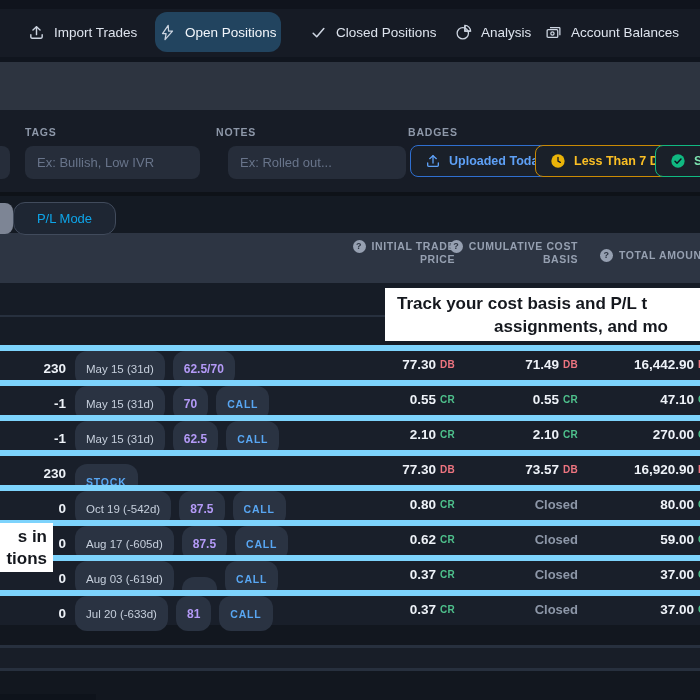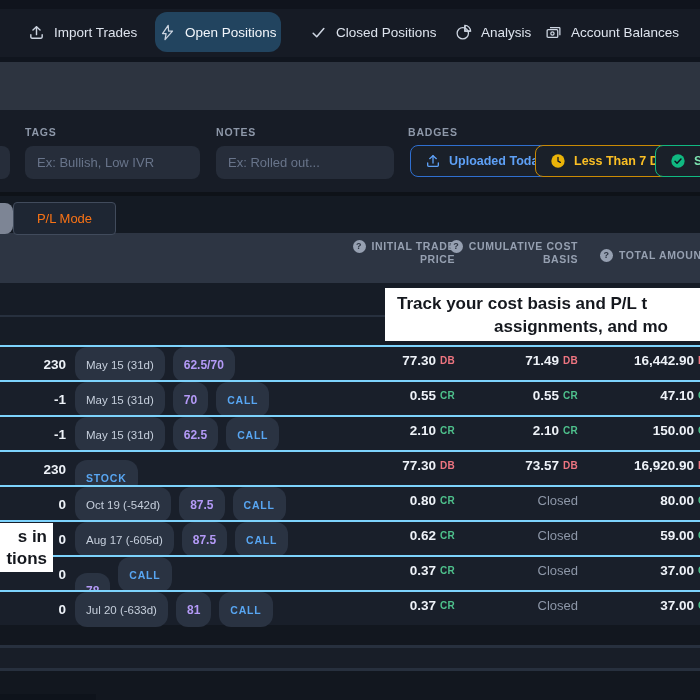--- a/index.html
+++ b/index.html
@@ -43,58 +43,58 @@
   .fbadge { position:absolute; top:145px; height:32px; display:flex; align-items:center;
     gap:8px; padding:0 14px; border-radius:8px; border:1px solid; background:#1a2029;
     font-size:12.5px; font-weight:600; cursor:pointer; white-space:nowrap; }
   .fbadge .bicon { width:16px; height:16px; display:inline-flex; }
   .fbadge .bicon svg { width:100%; height:100%; }
   .fbadge.wide { min-width:132px; }
 
   
   .pl-segment { left:-18px; top:203px; width:31px; height:31px; border-radius:8px;
     background:#7d8595; }
-  .pl-button { left:13px; top:202px; width:103px; height:33px; border-radius:4px;
-    background:#1e2633; border:1px solid #414b5c; color:#f97316; font-size:13px;
+  .pl-button { left:13px; top:202px; width:103px; height:33px; border-radius:12px;
+    background:#1e2633; border:1px solid #414b5c; color:#0ea5e9; font-size:13px;
     font-weight:500; display:flex; align-items:center; justify-content:center; cursor:pointer; }
 
   
   .th { position:absolute; top:240px; display:flex; gap:6px; color:#96a0b1;
     font-size:10.5px; font-weight:700; letter-spacing:.6px; line-height:13px; }
   .th .tlines { text-align:right; white-space:nowrap; }
   .th1 { right:245px; }
   .th2 { right:122px; }
   .th3 { left:600px; top:249px; }
   .th3 .tlines { text-align:left; }
   .qicon { width:13px; height:13px; border-radius:50%; background:#96a0b1; color:#2d3543;
     font-size:9px; font-weight:700; display:inline-flex; align-items:center;
     justify-content:center; flex:0 0 auto; margin-top:0; cursor:pointer; }
 
   
   .rows { position:absolute; top:345px; left:0; width:700px; }
-  .trow { position:relative; height:35px; border-top:2px solid #7dd3fc;
+  .trow { position:relative; height:35px; border-top:6px solid #7dd3fc;
     background:#191f2a; cursor:pointer; }
   .cell-qty { position:absolute; left:0; top:0; width:66px; height:35px; display:flex;
     align-items:center; justify-content:flex-end; color:#eef2f8; font-size:13.5px;
     font-weight:700; }
   .cell-badges { position:absolute; left:75px; top:0; height:35px; display:flex;
     align-items:center; gap:8px; }
   .pill { height:35px; display:inline-flex; align-items:center; border-radius:12px;
     background:#2a3342; padding:16px 11px; font-size:11.5px; white-space:nowrap; }
   .pill.date { color:#c6cfdc; font-weight:500; }
   .pill.strike { color:#b49af7; font-weight:600; font-size:12px; }
   .pill.type { color:#58a6f2; font-weight:700; font-size:10.5px; letter-spacing:.8px; }
   .cell-num { position:absolute; top:0; height:26px; display:flex; align-items:center;
     justify-content:flex-end; }
   .cell-price { left:290px; width:165px; }
   .cell-basis { left:455px; width:123px; }
   .cell-total { left:560px; width:153px; }
   .cell-num .v { color:#eef2f8; font-size:13.5px; font-weight:600; }
   .cell-num .sfx { font-size:10px; font-weight:700; margin-left:4px; letter-spacing:.3px; }
-  .cell-num .closed { color:#8d97a8; font-size:13px; font-weight:400; }
+  .cell-num .closed { color:#8d97a8; font-size:13px; font-weight:700; }
 
   
   .cap-right { left:385px; top:288px; width:392px; height:53px; background:#ffffff;
     color:#15181e; font-size:17px; font-weight:700; line-height:23px; padding-top:4px;
     text-align:center; white-space:nowrap; z-index:30; }
   .cap-right .l1 { text-align:left; padding-left:12px; }
   .cap-left { left:-55px; top:523px; width:108px; height:49px; background:#ffffff;
     color:#15181e; font-size:17px; font-weight:700; line-height:22px; padding-top:3px;
     text-align:right; padding-right:6px; z-index:30; }
 </style>
@@ -165,21 +165,21 @@
       <span>Account Balances</span>
     </div>
   </nav>
 
 <div class="abs partial-input"></div>
 
 <span class="flabel" style="left:25px">TAGS</span>
 <input class="finput" style="left: 25px; width: 175px;" placeholder="Ex: Bullish, Low IVR">
 
 <span class="flabel" style="left:216px">NOTES</span>
-<input class="finput" style="left: 216px; width: 178px;" placeholder="Ex: Rolled out...">
+<input class="finput" style="left: 228px; width: 178px;" placeholder="Ex: Rolled out...">
 
 <span class="flabel" style="left:408px">BADGES</span>
 <div id="badges">
     <div class="fbadge" style="left: 410px; border-color: rgb(47, 111, 208); color: rgb(94, 160, 246);">
       <span class="bicon">
         <svg viewBox="0 0 24 24" fill="none" stroke="currentColor" stroke-width="2" stroke-linecap="round" stroke-linejoin="round">
           <path d="M12 15V4"></path>
           <path d="m7 8.5 5-4.5 5 4.5"></path>
           <path d="M4 15v3.5A1.5 1.5 0 0 0 5.5 20h13a1.5 1.5 0 0 0 1.5-1.5V15"></path>
         </svg>
@@ -273,21 +273,21 @@
       </div>
       <div class="cell-num cell-price">
         <span class="v">2.10</span>
         <span class="sfx" style="color: rgb(78, 192, 140);">CR</span>
       </div>
       <div class="cell-num cell-basis">
         <span class="v">2.10</span>
         <span class="sfx" style="color: rgb(78, 192, 140);">CR</span>
       </div>
       <div class="cell-num cell-total">
-        <span class="v">150.00</span>
+        <span class="v">270.00</span>
         <span class="sfx" style="color: rgb(78, 192, 140);">CR</span>
       </div>
     </div>
     <div class="trow">
       <div class="cell-qty">230</div>
       <div class="cell-badges">
         <span class="pill type" style="color: rgb(88, 166, 242); margin-top: 16px;">STOCK</span>
       </div>
       <div class="cell-num cell-price">
         <span class="v">77.30</span>
@@ -336,20 +336,21 @@
         <span class="closed">Closed</span>
       </div>
       <div class="cell-num cell-total">
         <span class="v">59.00</span>
         <span class="sfx" style="color: rgb(78, 192, 140);">CR</span>
       </div>
     </div>
     <div class="trow">
       <div class="cell-qty">0</div>
       <div class="cell-badges">
+        <span class="pill date">Aug 03 (-619d)</span>
         <span class="pill strike" style="color: rgb(180, 154, 247); margin-top: 32px;">78</span>
         <span class="pill type" style="color: rgb(88, 166, 242);">CALL</span>
       </div>
       <div class="cell-num cell-price">
         <span class="v">0.37</span>
         <span class="sfx" style="color: rgb(78, 192, 140);">CR</span>
       </div>
       <div class="cell-num cell-basis">
         <span class="closed">Closed</span>
       </div>

